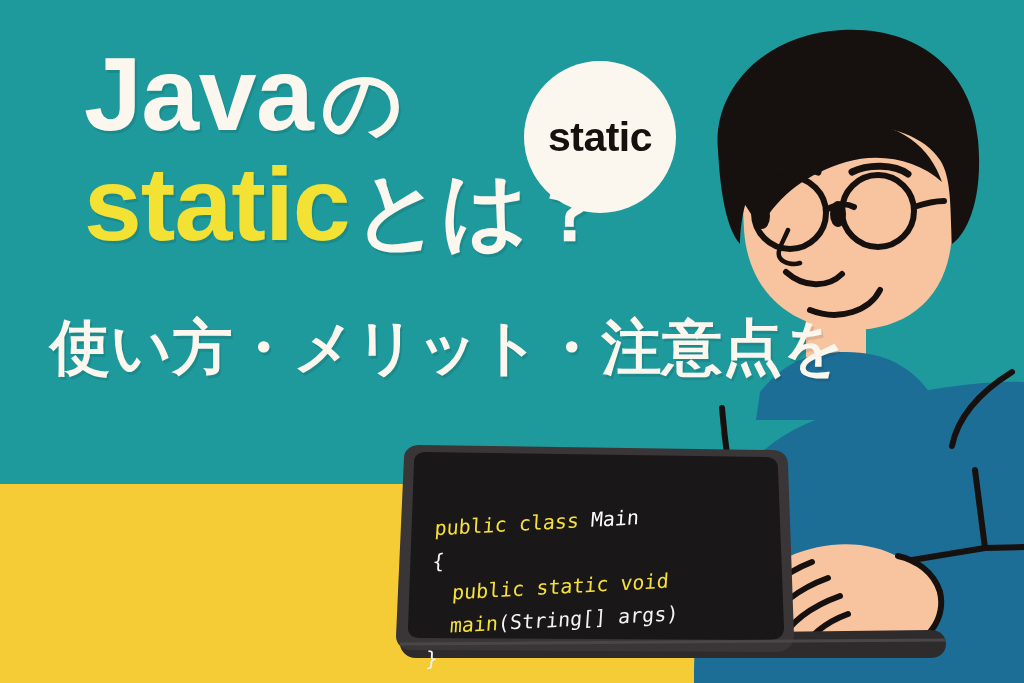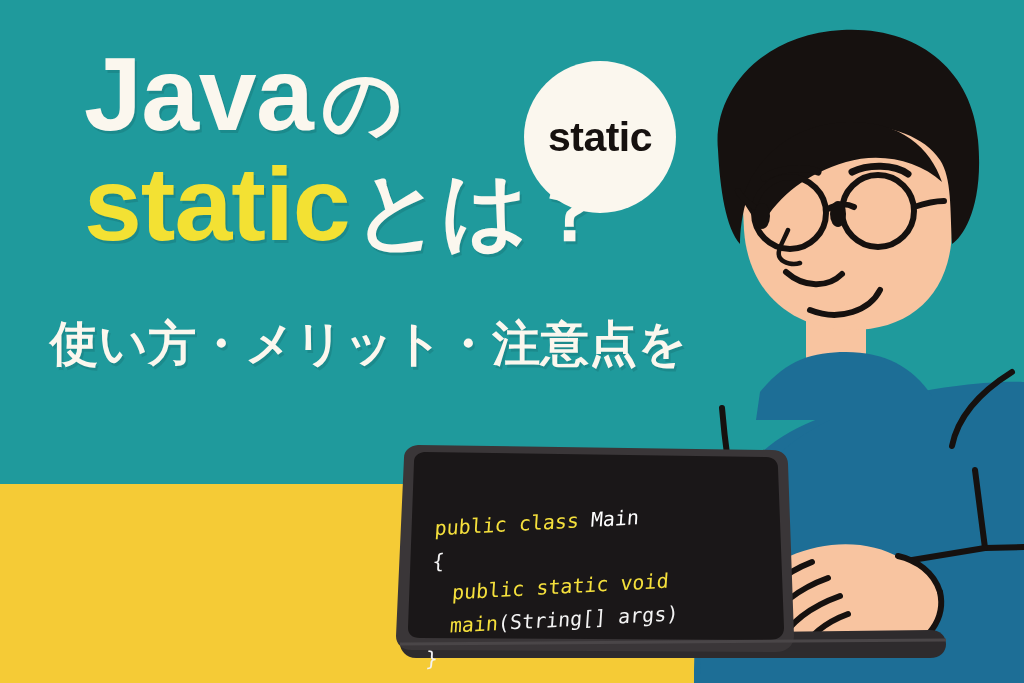--- a/index.html
+++ b/index.html
@@ -79,26 +79,27 @@
   }
 
   .sub-block {
     position: absolute;
     left: 50px;
     top: 313px;
     width: 660px;
     color: #fbf7ee;
   }
   .subline {
-    font-size: 48px;
+    font-size: 60px;
     font-weight: 700;
     line-height: 1.30;
     letter-spacing: 0.5px;
     white-space: nowrap;
     text-shadow: 2px 3px 0 rgba(0,0,0,0.10);
+    font-family: Liberation Mono, monospace;
   }
 
   
   .badge {
     position: absolute;
     left: 524px;
     top: 61px;
     width: 152px;
     height: 152px;
     border-radius: 50%;

